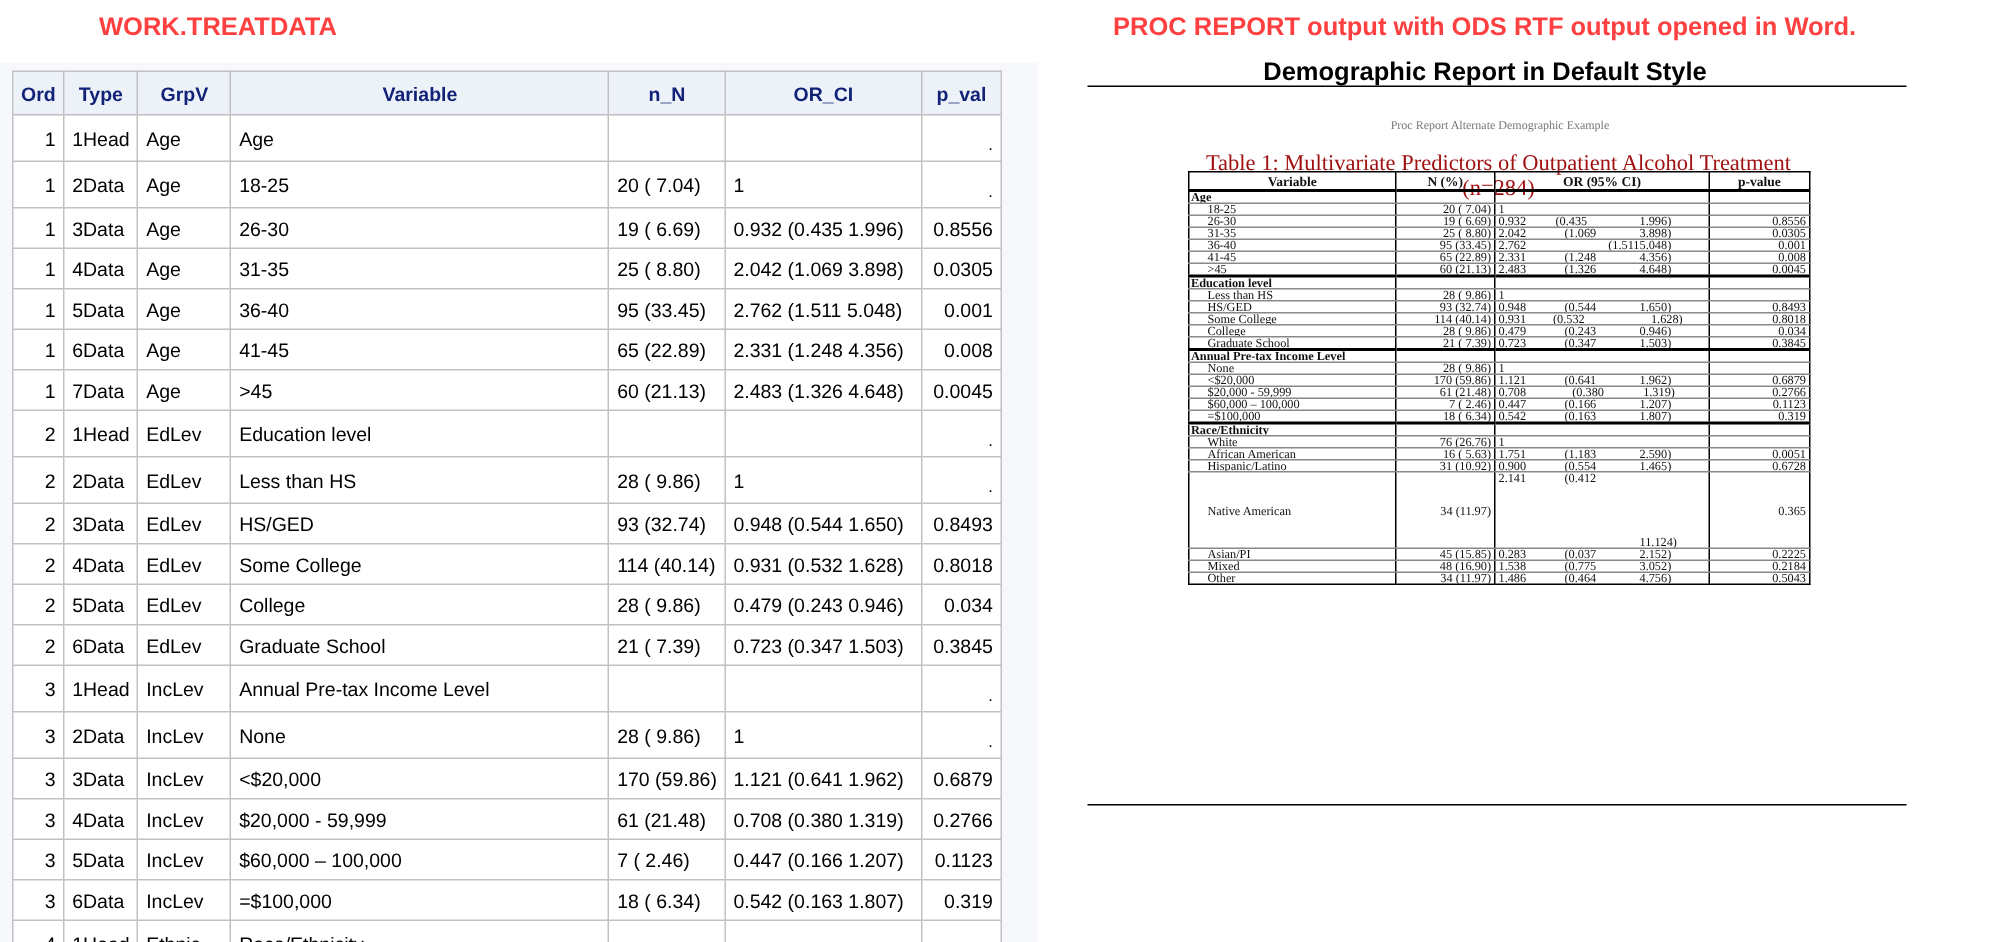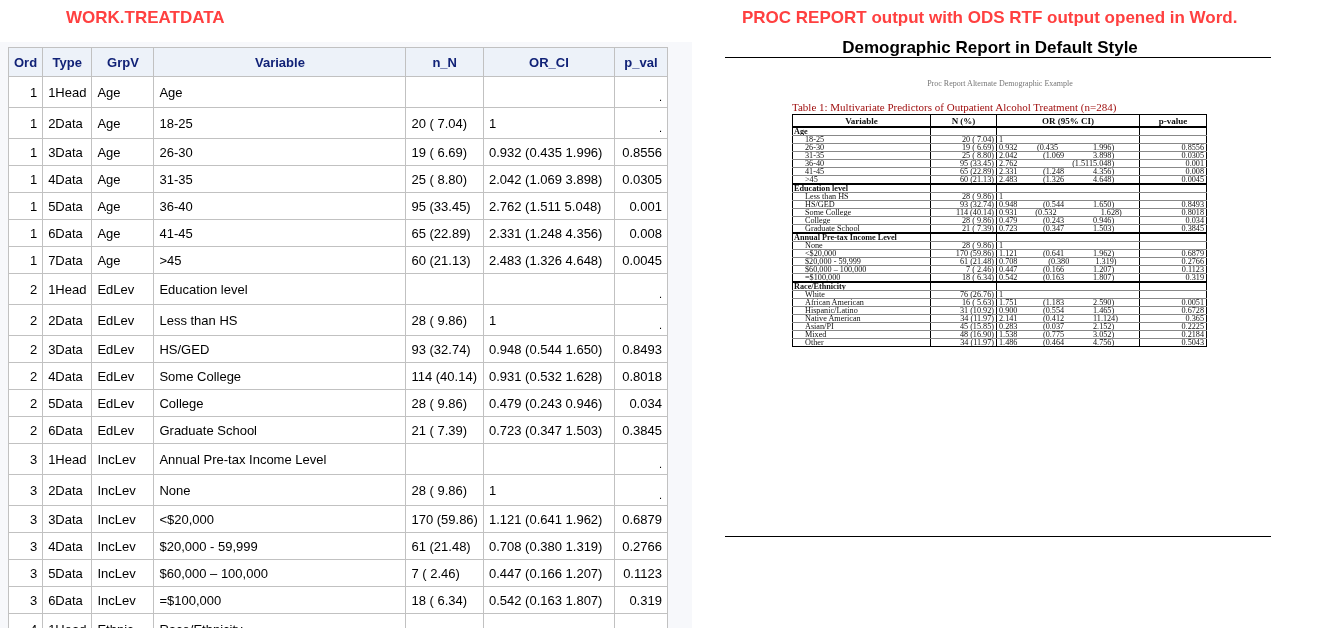--- a/index.html
+++ b/index.html
@@ -14,21 +14,21 @@
   table.sas th { background:#edf2f9; color:#112277; font-weight:bold; font-size:13px; height:28px; }
   table.sas td.num { text-align:right; }
   table.sas td.dot { text-align:right; vertical-align:bottom; padding-bottom:4px; font-size:11px; line-height:11px; }
 
   #right-panel { position:absolute; left:700px; top:28px; width:630px; height:588px; background:#fff; }
   #doc-title { position:absolute; left:0; width:580px; top:10px; text-align:center; font-weight:bold; font-size:17px; color:#000; }
   .rule { position:absolute; left:25px; width:546px; height:0; border-top:1.5px solid #000; }
   #rule-top { top:29px; }
   #rule-bottom { top:508px; }
   #doc-subtitle { position:absolute; left:0; width:600px; top:51px; text-align:center; font-family:"Liberation Serif", serif; font-size:8px; color:#777; }
-  #table-title { position:absolute; left:92px; width:414px; top:73px; text-align:left; font-family:"Liberation Serif", serif; font-size:11px; color:#a01010; font-weight:normal; }
+  #table-title { position:absolute; left:92px; width:414px; top:73px; text-align:center; font-family:"Liberation Serif", serif; font-size:15px; color:#a01010; font-weight:normal; }
 
   table.rtf { position:absolute; left:92px; top:86px; width:414px; border-collapse:collapse; font-family:"Liberation Serif", serif; font-size:8.2px; color:#111; table-layout:fixed; }
   table.rtf th { border:1px solid #000; font-weight:bold; font-size:9px; height:11px; padding:0 2px; }
   table.rtf td { border-left:1px solid #000; border-right:1px solid #000; border-bottom:1px solid #888; height:7px; line-height:7px; padding:0 2px; white-space:nowrap; overflow:hidden; }
   table.rtf td.num { text-align:right; }
   table.rtf td.grp { font-weight:bold; padding-left:1px; }
   table.rtf td.sub { padding-left:12px; }
   table.rtf tr.grp-row td { border-top:2px solid #000; }
   table.rtf tr.last td { border-bottom:1px solid #000; }
   .ci { display:flex; justify-content:space-between; }
@@ -520,21 +520,21 @@
           </td>
           <td class="num">0.6728</td>
         </tr>
         <tr>
           <td class="sub">Native American</td>
           <td class="num">34 (11.97)</td>
           <td>
             <div class="ci">
               <span style="width: 44px;">2.141</span>
               <span style="width: 50px;">(0.412</span>
-              <span style="width: 44px;">11.124)</span>
+              <span style="width: 44px; margin-top: 43px;">11.124)</span>
             </div>
           </td>
           <td class="num">0.365</td>
         </tr>
         <tr>
           <td class="sub">Asian/PI</td>
           <td class="num">45 (15.85)</td>
           <td>
             <div class="ci">
               <span style="width: 44px;">0.283</span>

